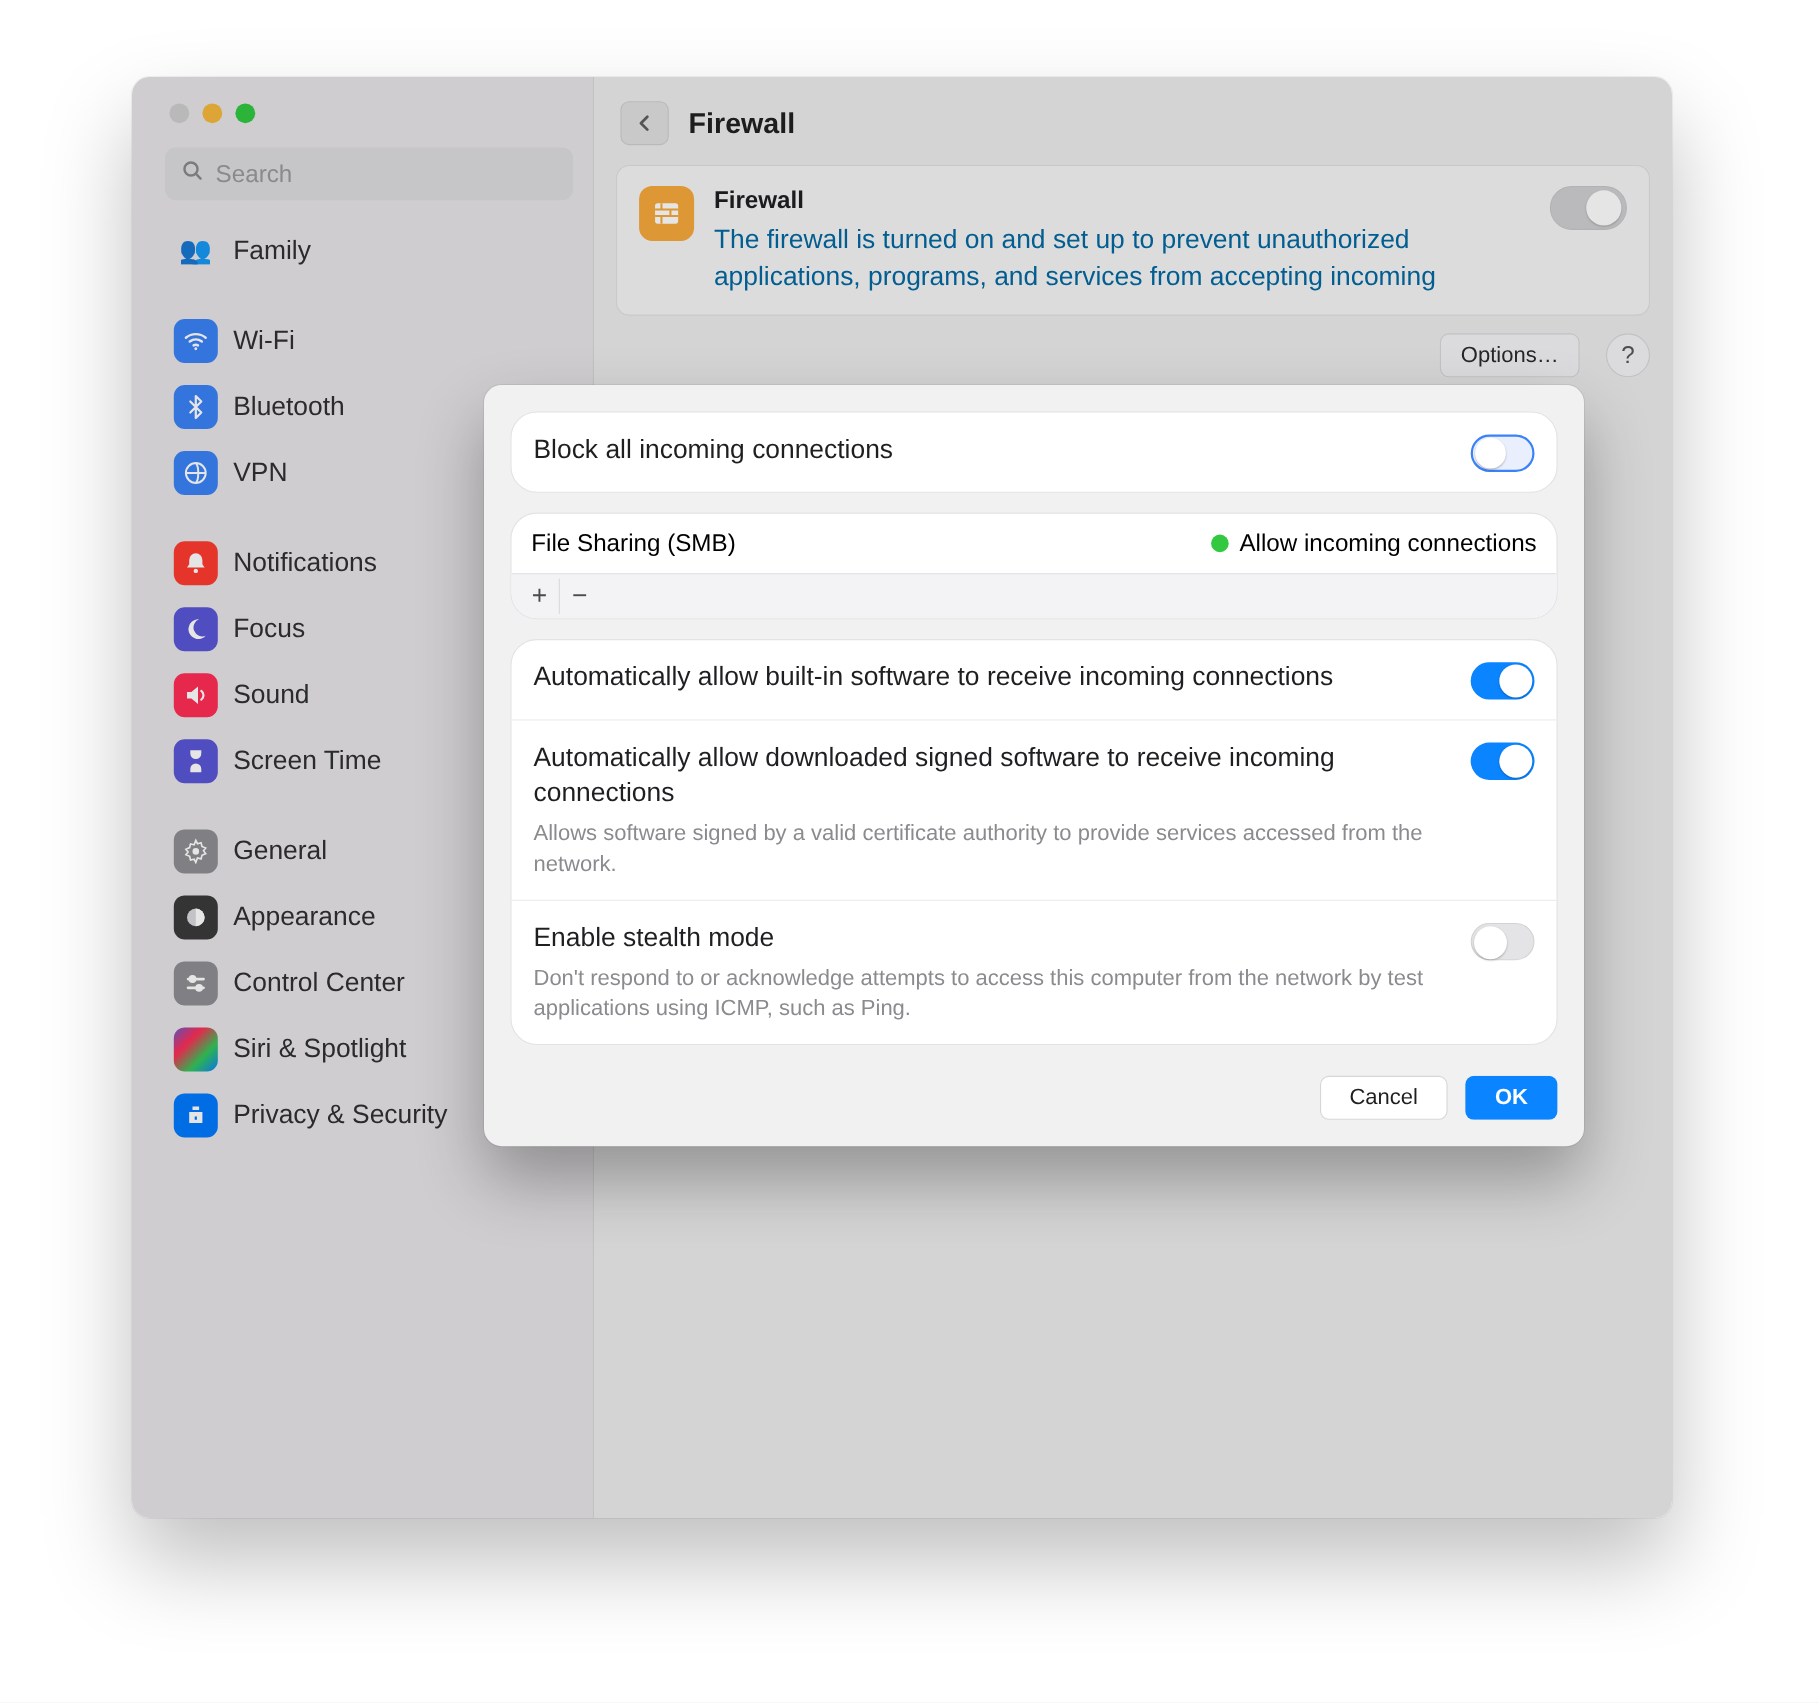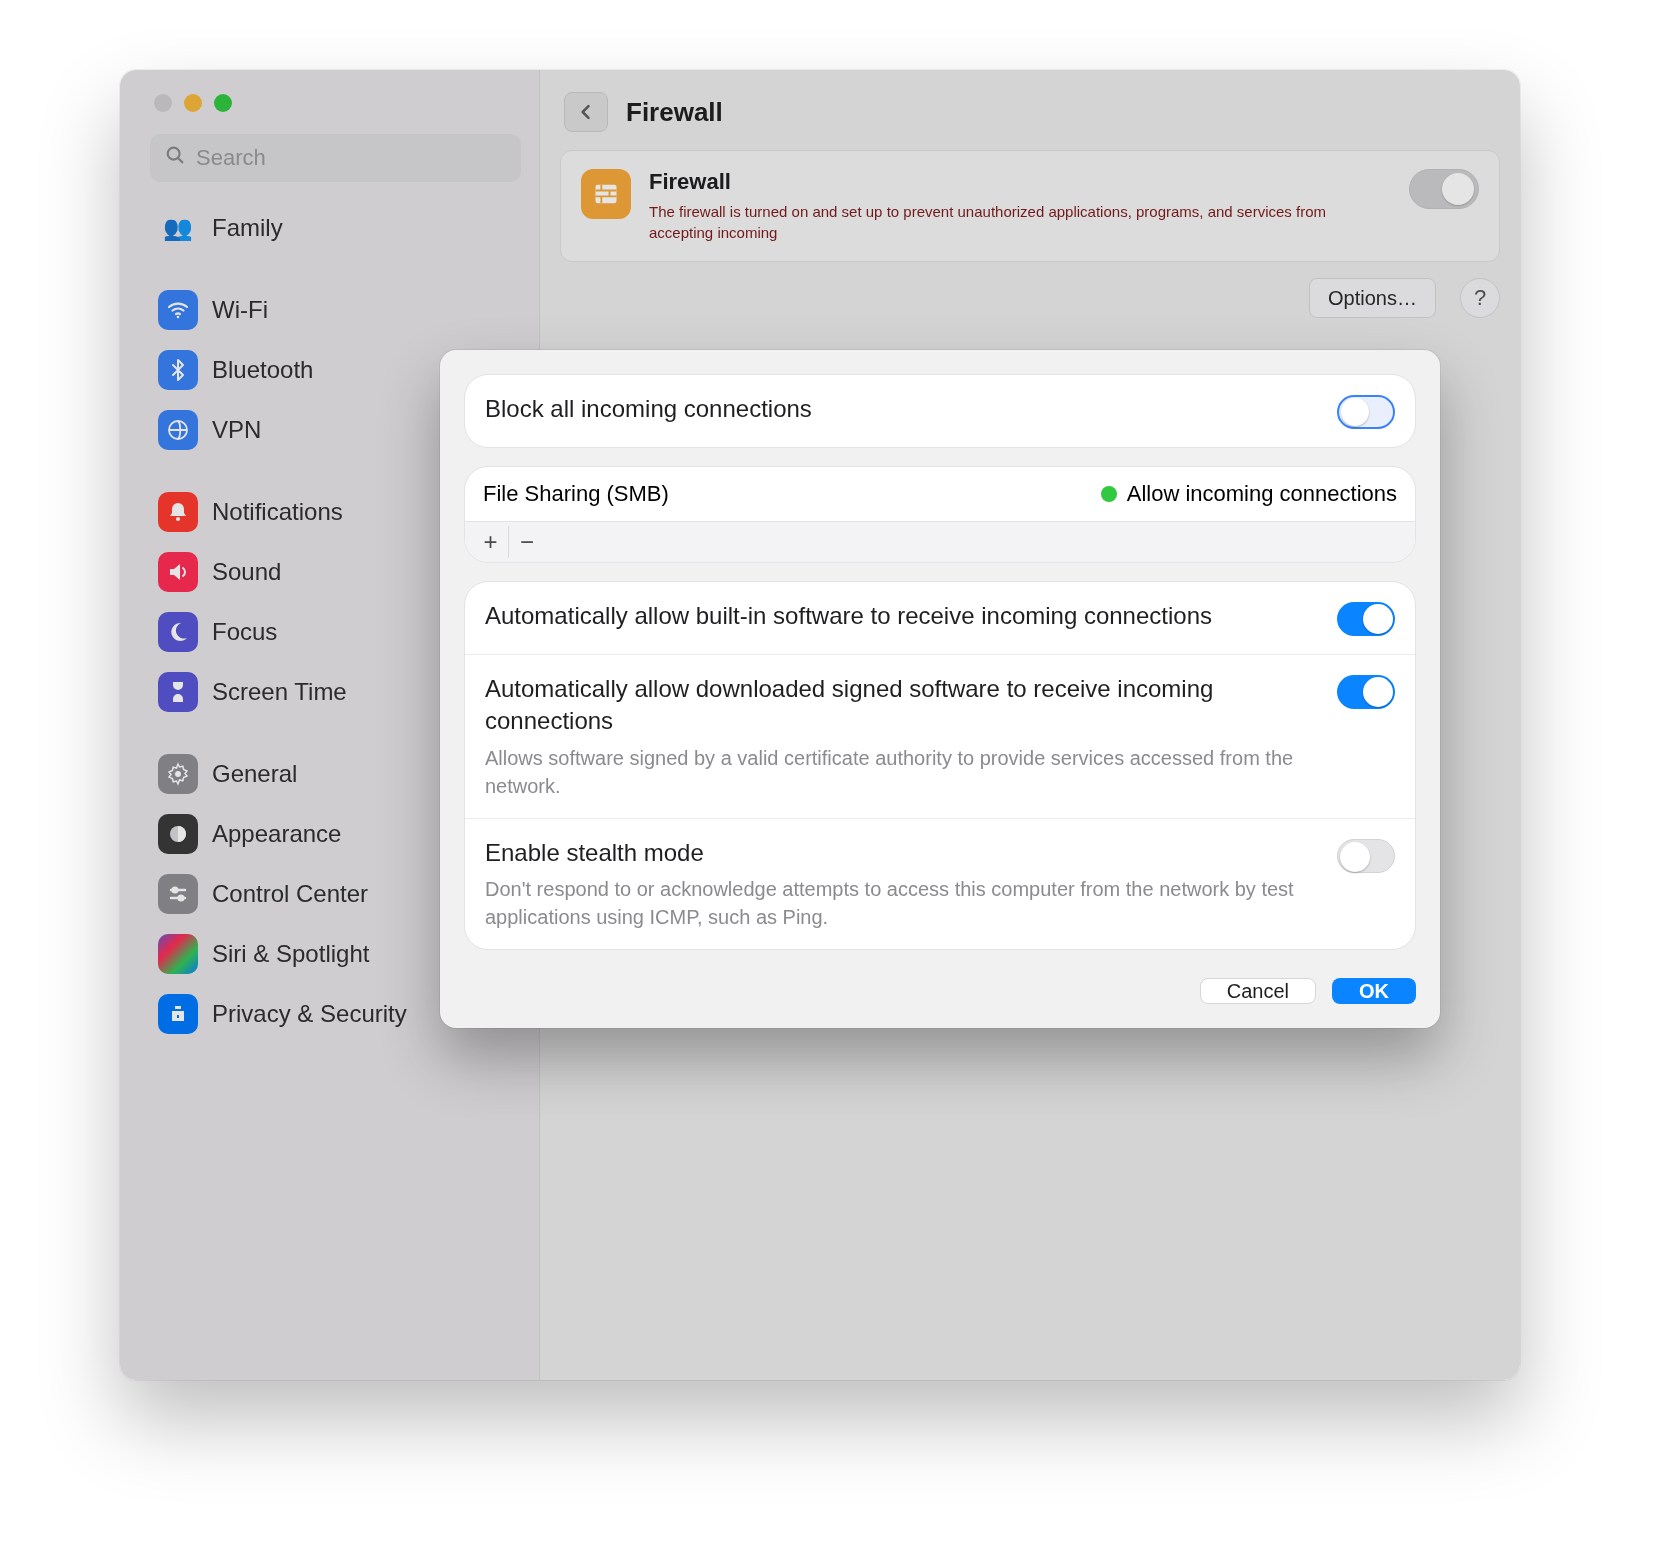--- a/index.html
+++ b/index.html
@@ -124,21 +124,21 @@
   .fw-icon {
     width: 50px; height: 50px;
     background: #f6a93b;
     border-radius: 12px;
     display: inline-flex; align-items: center; justify-content: center;
     flex: 0 0 50px;
   }
   .fw-icon svg { width: 28px; height: 28px; }
   .fw-text { flex: 1; display: flex; flex-direction: column; gap: 6px; }
   .fw-title { font-size: 22px; color: #202022; font-weight: 600; }
-  .fw-desc { font-size: 15px; color: #7f1d1d; line-height: 1.4; }
+  .fw-desc { font-size: 24px; color: #0369a1; line-height: 1.4; }
   .fw-toggle {
     width: 70px; height: 40px; border-radius: 40px;
     background: #d0cfd1;
     border: 1px solid #c7c6c8;
     position: relative; flex: 0 0 70px;
   }
   .fw-toggle .knob {
     position: absolute; right: 4px; top: 3px;
     width: 32px; height: 32px; border-radius: 50%;
     background: #fff; box-shadow: 0 1px 2px rgba(0,0,0,0.2);
@@ -225,21 +225,21 @@
     color: #4a4a4e; font-size: 24px; font-weight: 500;
     border-right: 1px solid #dadadc;
     cursor: pointer;
   }
   .tool-btn:last-child { border-right: none; }
   .modal-actions {
     display: flex; gap: 16px; justify-content: flex-end;
     margin-top: 28px;
   }
   .btn {
-    height: 26px; padding: 4px 26px;
+    height: 40px; padding: 4px 26px;
     border-radius: 8px; font-size: 20px;
     display: inline-flex; align-items: center; justify-content: center;
     border: 1px solid transparent;
     cursor: pointer;
   }
   .btn-default { background: #ffffff; border-color: #d6d5d8; color: #1f1f21; }
   .btn-primary { background: #0a84ff; color: #ffffff; font-weight: 600; }
 </style>
 </head>
 <body>
@@ -312,36 +312,36 @@
         <span class="nav-icon bg-red">
           <svg viewBox="0 0 24 24" fill="white">
               <path d="M12 3a6 6 0 0 0-6 6v4l-2 3h16l-2-3V9a6 6 0 0 0-6-6z"></path>
               <circle cx="12" cy="19" r="2"></circle>
             </svg>
         </span>
         <span>Notifications</span>
       </div>
 
       <div class="nav-item">
+        <span class="nav-icon bg-indigo">
+          <svg viewBox="0 0 24 24" fill="white">
+              <path d="M15 3a9 9 0 1 0 6 15 7 7 0 0 1-6-15z"></path>
+            </svg>
+        </span>
+        <span>Focus</span>
+      </div>
+
+      <div class="nav-item">
         <span class="nav-icon bg-pink">
           <svg viewBox="0 0 24 24" fill="white">
               <path d="M4 9v6h4l6 5V4L8 9H4z"></path>
               <path d="M17 8a5 5 0 0 1 0 8" fill="none" stroke="white" stroke-width="2" stroke-linecap="round"></path>
             </svg>
         </span>
         <span>Sound</span>
-      </div>
-
-      <div class="nav-item">
-        <span class="nav-icon bg-indigo">
-          <svg viewBox="0 0 24 24" fill="white">
-              <path d="M15 3a9 9 0 1 0 6 15 7 7 0 0 1-6-15z"></path>
-            </svg>
-        </span>
-        <span>Focus</span>
       </div>
 
       <div class="nav-item">
         <span class="nav-icon bg-indigo">
           <svg viewBox="0 0 24 24" fill="white">
               <path d="M7 2h10v3a5 5 0 0 1-5 5 5 5 0 0 1-5-5V2zm0 20h10v-3a5 5 0 0 0-5-5 5 5 0 0 0-5 5v3z"></path>
             </svg>
         </span>
         <span>Screen Time</span>
       </div>

